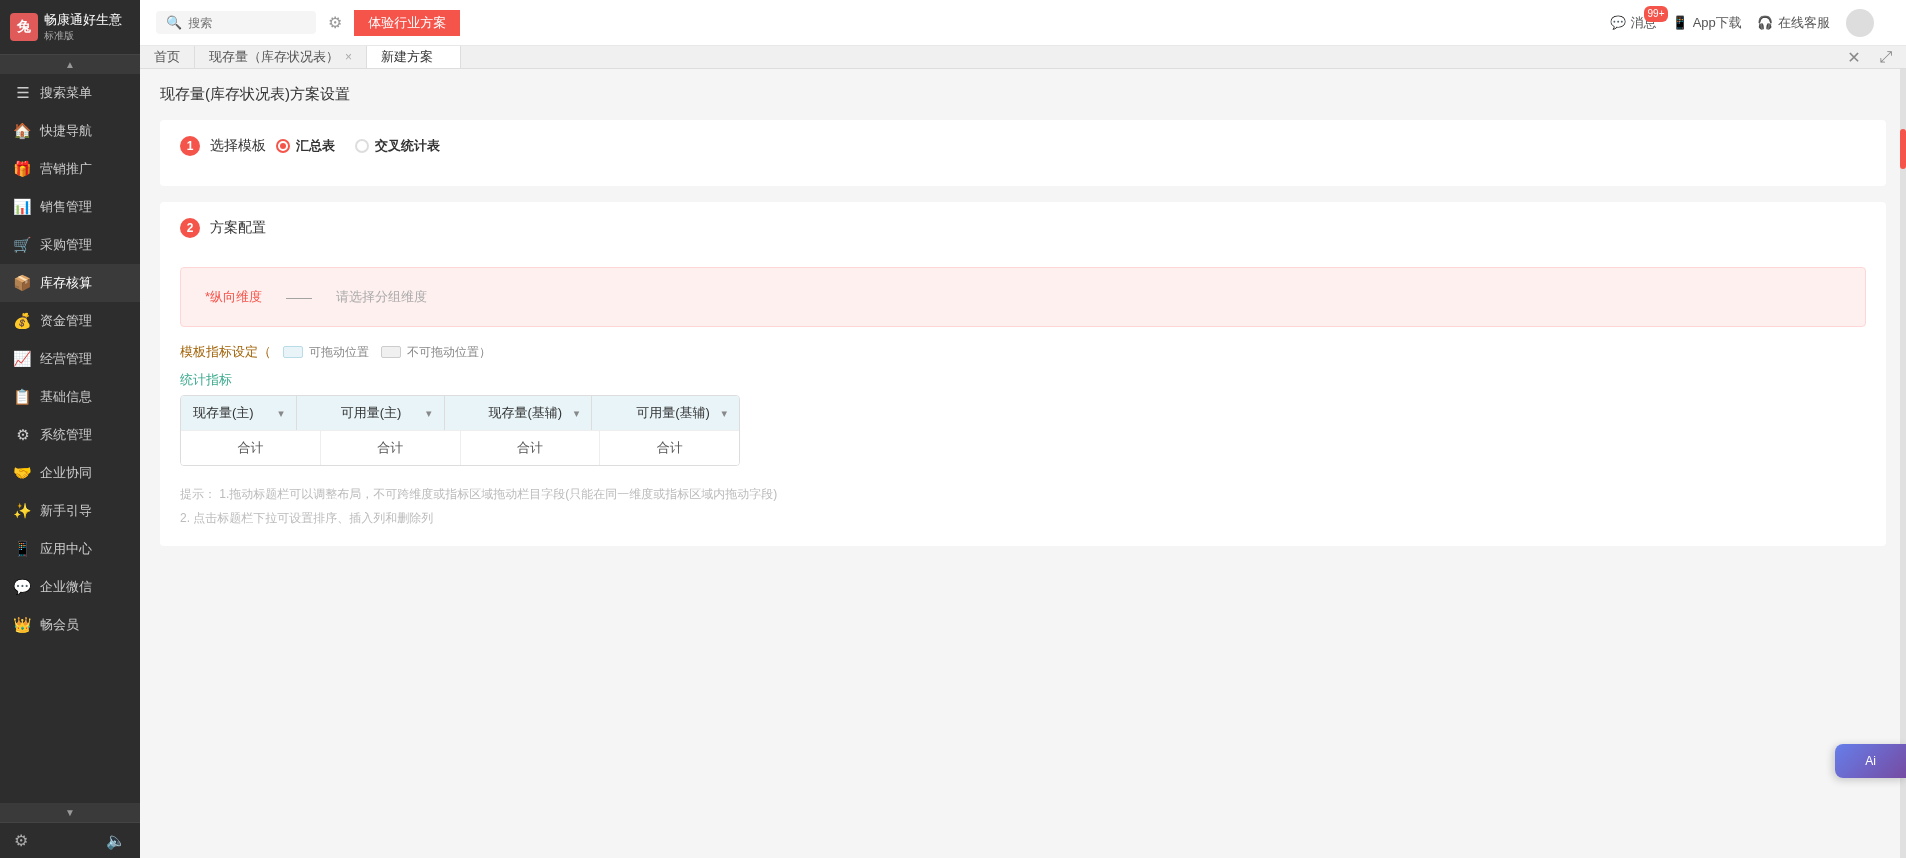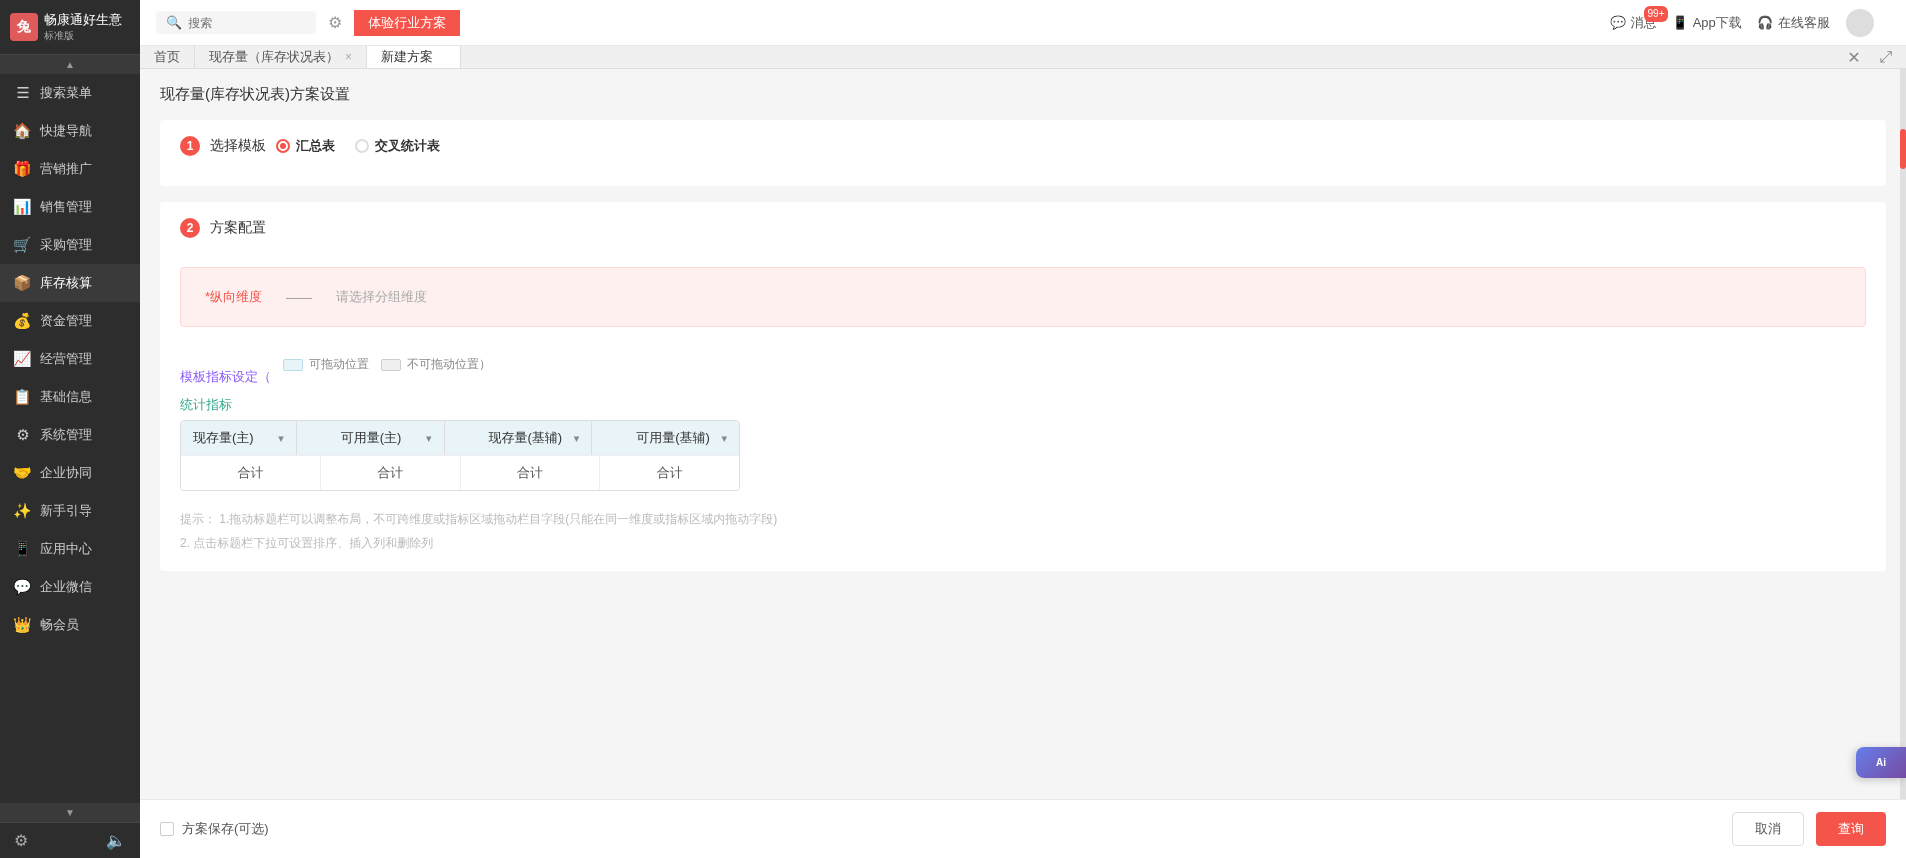--- a/index.html
+++ b/index.html
@@ -346,22 +346,21 @@
 
     .indicator-label-row {
       display: flex;
       align-items: center;
       gap: 12px;
       margin-bottom: 10px;
       flex-wrap: wrap;
     }
     .indicator-section-title {
       font-size: 13px;
-      color: #8b5cf6;
-      margin-top: 25px;
+      color: #a16207;
     }
     .indicator-legend {
       display: flex;
       align-items: center;
       gap: 6px;
       font-size: 12px;
       color: #888;
     }
     .legend-box-movable {
       width: 20px;
@@ -481,23 +480,23 @@
     }
 
     
     .ai-float-btn {
       position: fixed;
       right: 0;
       bottom: 80px;
       background: linear-gradient(135deg, #667eea, #764ba2);
       color: #fff;
       border-radius: 8px 0 0 8px;
-      padding: 10px 20px;
-      font-size: 10px;
-      font-weight: bold;
+      padding: 10px 30px;
+      font-size: 12px;
+      font-weight: normal;
       cursor: pointer;
       z-index: 100;
       box-shadow: -2px 2px 8px rgba(0,0,0,0.2);
     }
 
     
     .right-scrollbar {
       position: absolute;
       right: 0;
       top: 0;
@@ -731,25 +730,15 @@
           </div>
         </div>
       </div>
     </div>
 
     <div class="right-scrollbar">
       <div class="right-scrollbar-thumb"></div>
     </div>
   </div>
 
-  <div class="bottom-bar">
-    <div class="save-option">
-      <div class="save-checkbox"></div>
-      <span>方案保存(可选)</span>
-    </div>
-    <div class="bottom-buttons">
-      <button class="btn-cancel">取消</button>
-      <button class="btn-query">查询</button>
-    </div>
-  </div>
 </div>
 
 <div class="ai-float-btn">Ai</div>
 
 </body></html>

